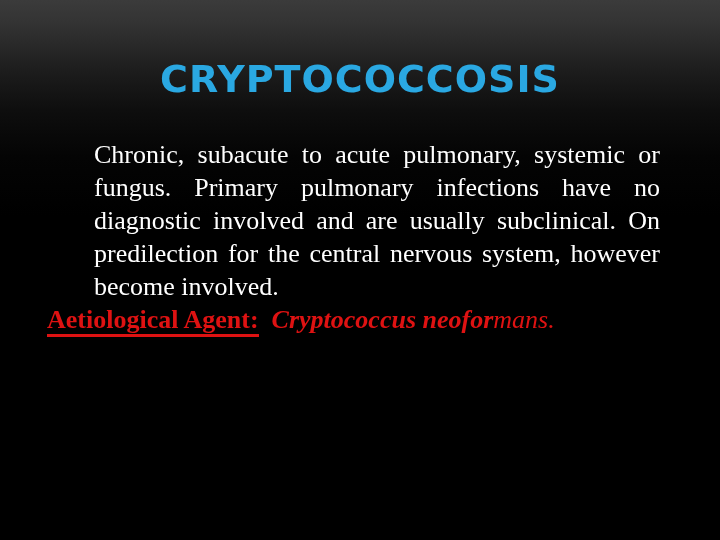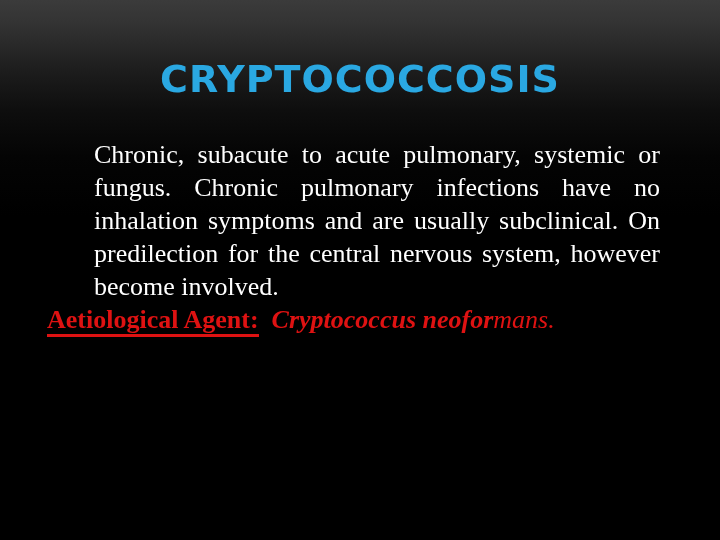--- a/index.html
+++ b/index.html
@@ -77,22 +77,22 @@
 <body>
 
 <div class="slide">
 
   <div class="title">CRYPTOCOCCOSIS</div>
 
   <div class="content">
 
     <div class="body-para">
         <div class="body-line">Chronic, subacute to acute pulmonary, systemic or</div>
-        <div class="body-line">fungus.  Chronic pulmonary infections have no</div>
-        <div class="body-line">inhalation symptoms and are usually subclinical.  On</div>
+        <div class="body-line">fungus.  Primary pulmonary infections have no</div>
+        <div class="body-line">diagnostic involved and are usually subclinical.  On</div>
         <div class="body-line">predilection for the central nervous system, however</div>
         <div class="body-line">become involved.</div>
       </div>
 
 
     <div class="red-line">
       <span class="label">Aetiological Agent:</span><span class="gap"></span><span class="species-bold">Cryptococcus neofor</span><span class="species-reg">mans.</span>
     </div>
 
   </div>

